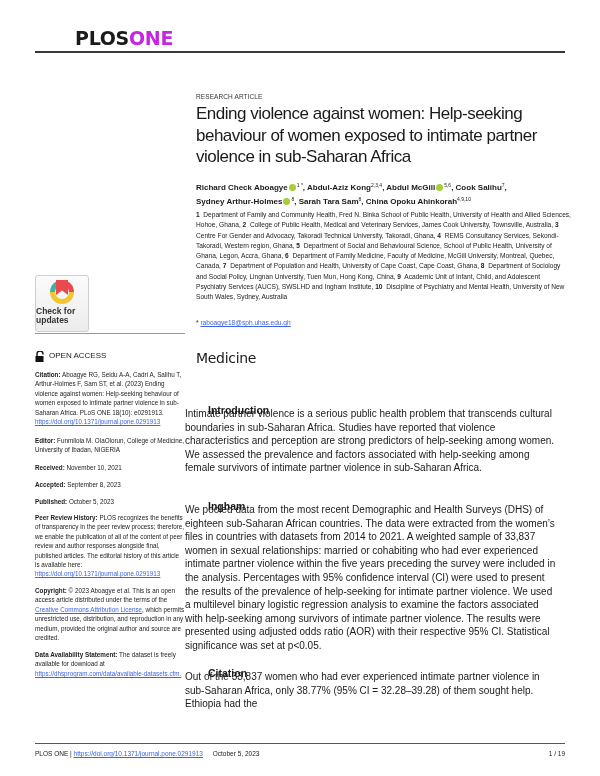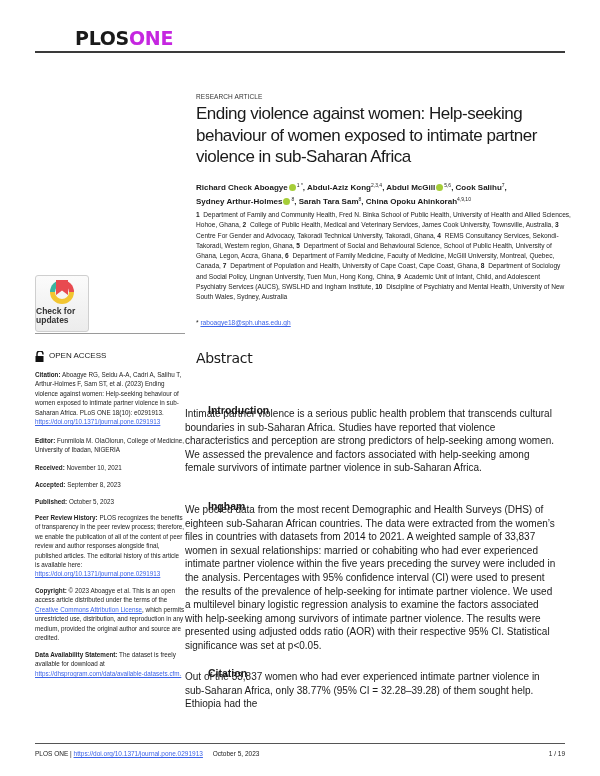--- a/index.html
+++ b/index.html
@@ -139,21 +139,21 @@
   <b>8</b>&nbsp; <span>Department of Sociology and Social Policy, Lingnan University, Tuen Mun, Hong Kong, China,</span>
   <b>9</b>&nbsp; <span>Academic Unit of Infant, Child, and Adolescent Psychiatry Services (AUCS), SWSLHD and Ingham Institute,</span>
   <b>10</b>&nbsp; <span>Discipline of Psychiatry and Mental Health, University of New South Wales, Sydney, Australia</span>
 </div>
 
 <div class="corresp">
   <span>*</span>
   <a class="link">raboagye18@sph.uhas.edu.gh</a>
 </div>
 
-<h2 class="abstract-h">Abstract</h2>
+<h2 class="abstract-h">Medicine</h2>
 
 <h3 class="sec-h" style="top:392px;">Introduction</h3>
 <p class="sec-p" style="top:407px;">Intimate partner violence is a serious public health problem that transcends cultural boundaries in sub-Saharan Africa. Studies have reported that violence characteristics and perception are strong predictors of help-seeking among women. We assessed the prevalence and factors associated with help-seeking among female survivors of intimate partner violence in sub-Saharan Africa.</p>
 
 <h3 class="sec-h" style="top:488px;">Ingham</h3>
 <p class="sec-p" style="top:503px;">We pooled data from the most recent Demographic and Health Surveys (DHS) of eighteen sub-Saharan African countries. The data were extracted from the women’s files in countries with datasets from 2014 to 2021. A weighted sample of 33,837 women in sexual relationships: married or cohabiting who had ever experienced intimate partner violence within the five years preceding the survey were included in the analysis. Percentages with 95% confidence interval (CI) were used to present the results of the prevalence of help-seeking for intimate partner violence. We used a multilevel binary logistic regression analysis to examine the factors associated with help-seeking among survivors of intimate partner violence. The results were presented using adjusted odds ratio (AOR) with their respective 95% CI. Statistical significance was set at p&lt;0.05.</p>
 
 <h3 class="sec-h" style="top:655px;">Citation</h3>
 <p class="sec-p" style="top:670px;">Out of the 33,837 women who had ever experienced intimate partner violence in sub-Saharan Africa, only 38.77% (95% CI = 32.28–39.28) of them sought help. Ethiopia had the</p>
 

